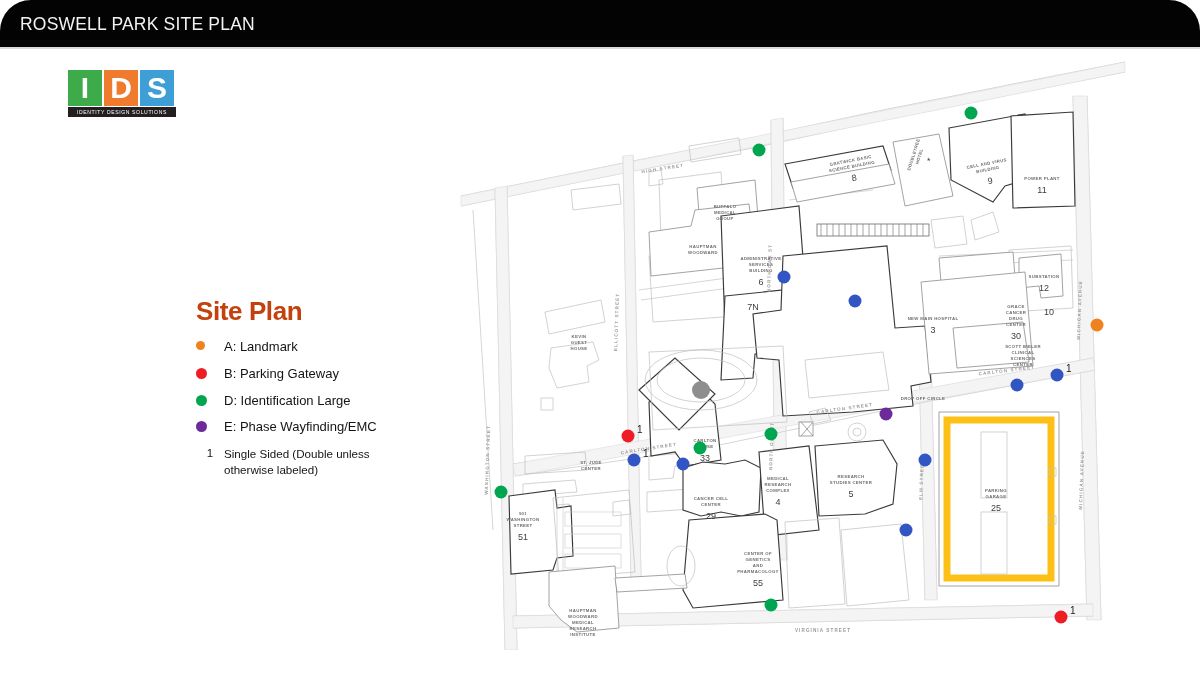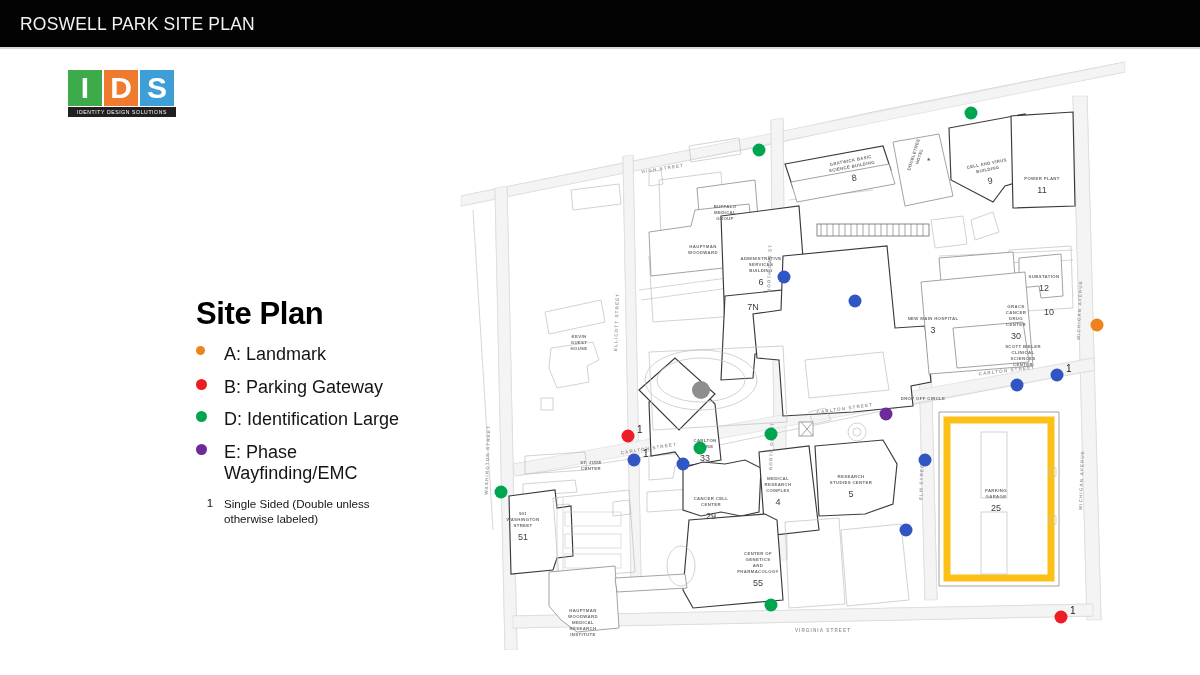--- a/index.html
+++ b/index.html
@@ -1,20 +1,20 @@
 <!DOCTYPE html>
 <html><head>
 <meta charset="utf-8">
 <style>
   html,body{margin:0;padding:0;}
   body{
     width:1200px;height:675px;background:#ffffff;overflow:hidden;
     font-family:"Liberation Sans",sans-serif;position:relative;
   }
-  #stage{position:relative;width:1200px;height:675px;background:#fff;overflow:hidden;}
+  #stage{position:relative;width:1200px;height:675px;background:#fff;overflow:hidden;border-radius:31px;}
 
   
   .header{
     position:absolute;left:0;top:0;width:1200px;height:47px;background:#030303;
   }
   .header-title{
     position:absolute;left:20px;top:14px;
     color:#f2f2f2;font-size:17.5px;letter-spacing:.2px;font-weight:400;
     font-family:"Liberation Sans",sans-serif;
   }
@@ -31,35 +31,35 @@
   }
   .logo-sub{
     position:absolute;left:0;top:37px;width:108px;height:10px;background:#231f20;
     color:#fff;font-size:5.1px;letter-spacing:.6px;text-align:center;line-height:10px;
     font-family:"Liberation Sans",sans-serif;
   }
 
   
   .legend{position:absolute;left:196px;top:296px;width:230px;}
   .legend-title{
-    font-size:31px;font-weight:700;color:#000000;letter-spacing:-.4px;
+    font-size:26px;font-weight:700;color:#c2410c;letter-spacing:-.4px;
     margin:0 0 12px 0;font-family:"Liberation Sans",sans-serif;
   }
   .legend-row{display:flex;align-items:flex-start;margin-bottom:11.5px;}
   .swatch-wrap{width:28px;flex:0 0 28px;display:flex;justify-content:flex-start;align-items:center;
     padding-top:2px;}
   .dot{width:11px;height:11px;border-radius:50%;display:block;}
   .dot.sm{width:9px;height:9px;}
   .bar{width:18px;height:7px;border-radius:1px;display:block;margin-left:-1px;}
   .numkey{
     width:28px;flex:0 0 28px;font-size:11.5px;color:#141414;text-align:center;
     font-family:"Liberation Sans",sans-serif;padding-top:1px;
   }
   .legend-label{
-    font-size:18px;color:#141414;line-height:1.18;
+    font-size:13px;color:#141414;line-height:1.18;
     font-family:"Liberation Sans",sans-serif;
   }
   .legend-label.multiline{font-size:11.6px;line-height:1.32;max-width:150px;}
 
   
   .map{position:absolute;left:398px;top:60px;width:790px;height:590px;}
   .map svg{display:block;}
   .mlbl{
     font-family:"Liberation Sans",sans-serif;fill:#6e6e6e;font-size:4.3px;
     letter-spacing:.35px;text-anchor:middle;font-weight:700;

